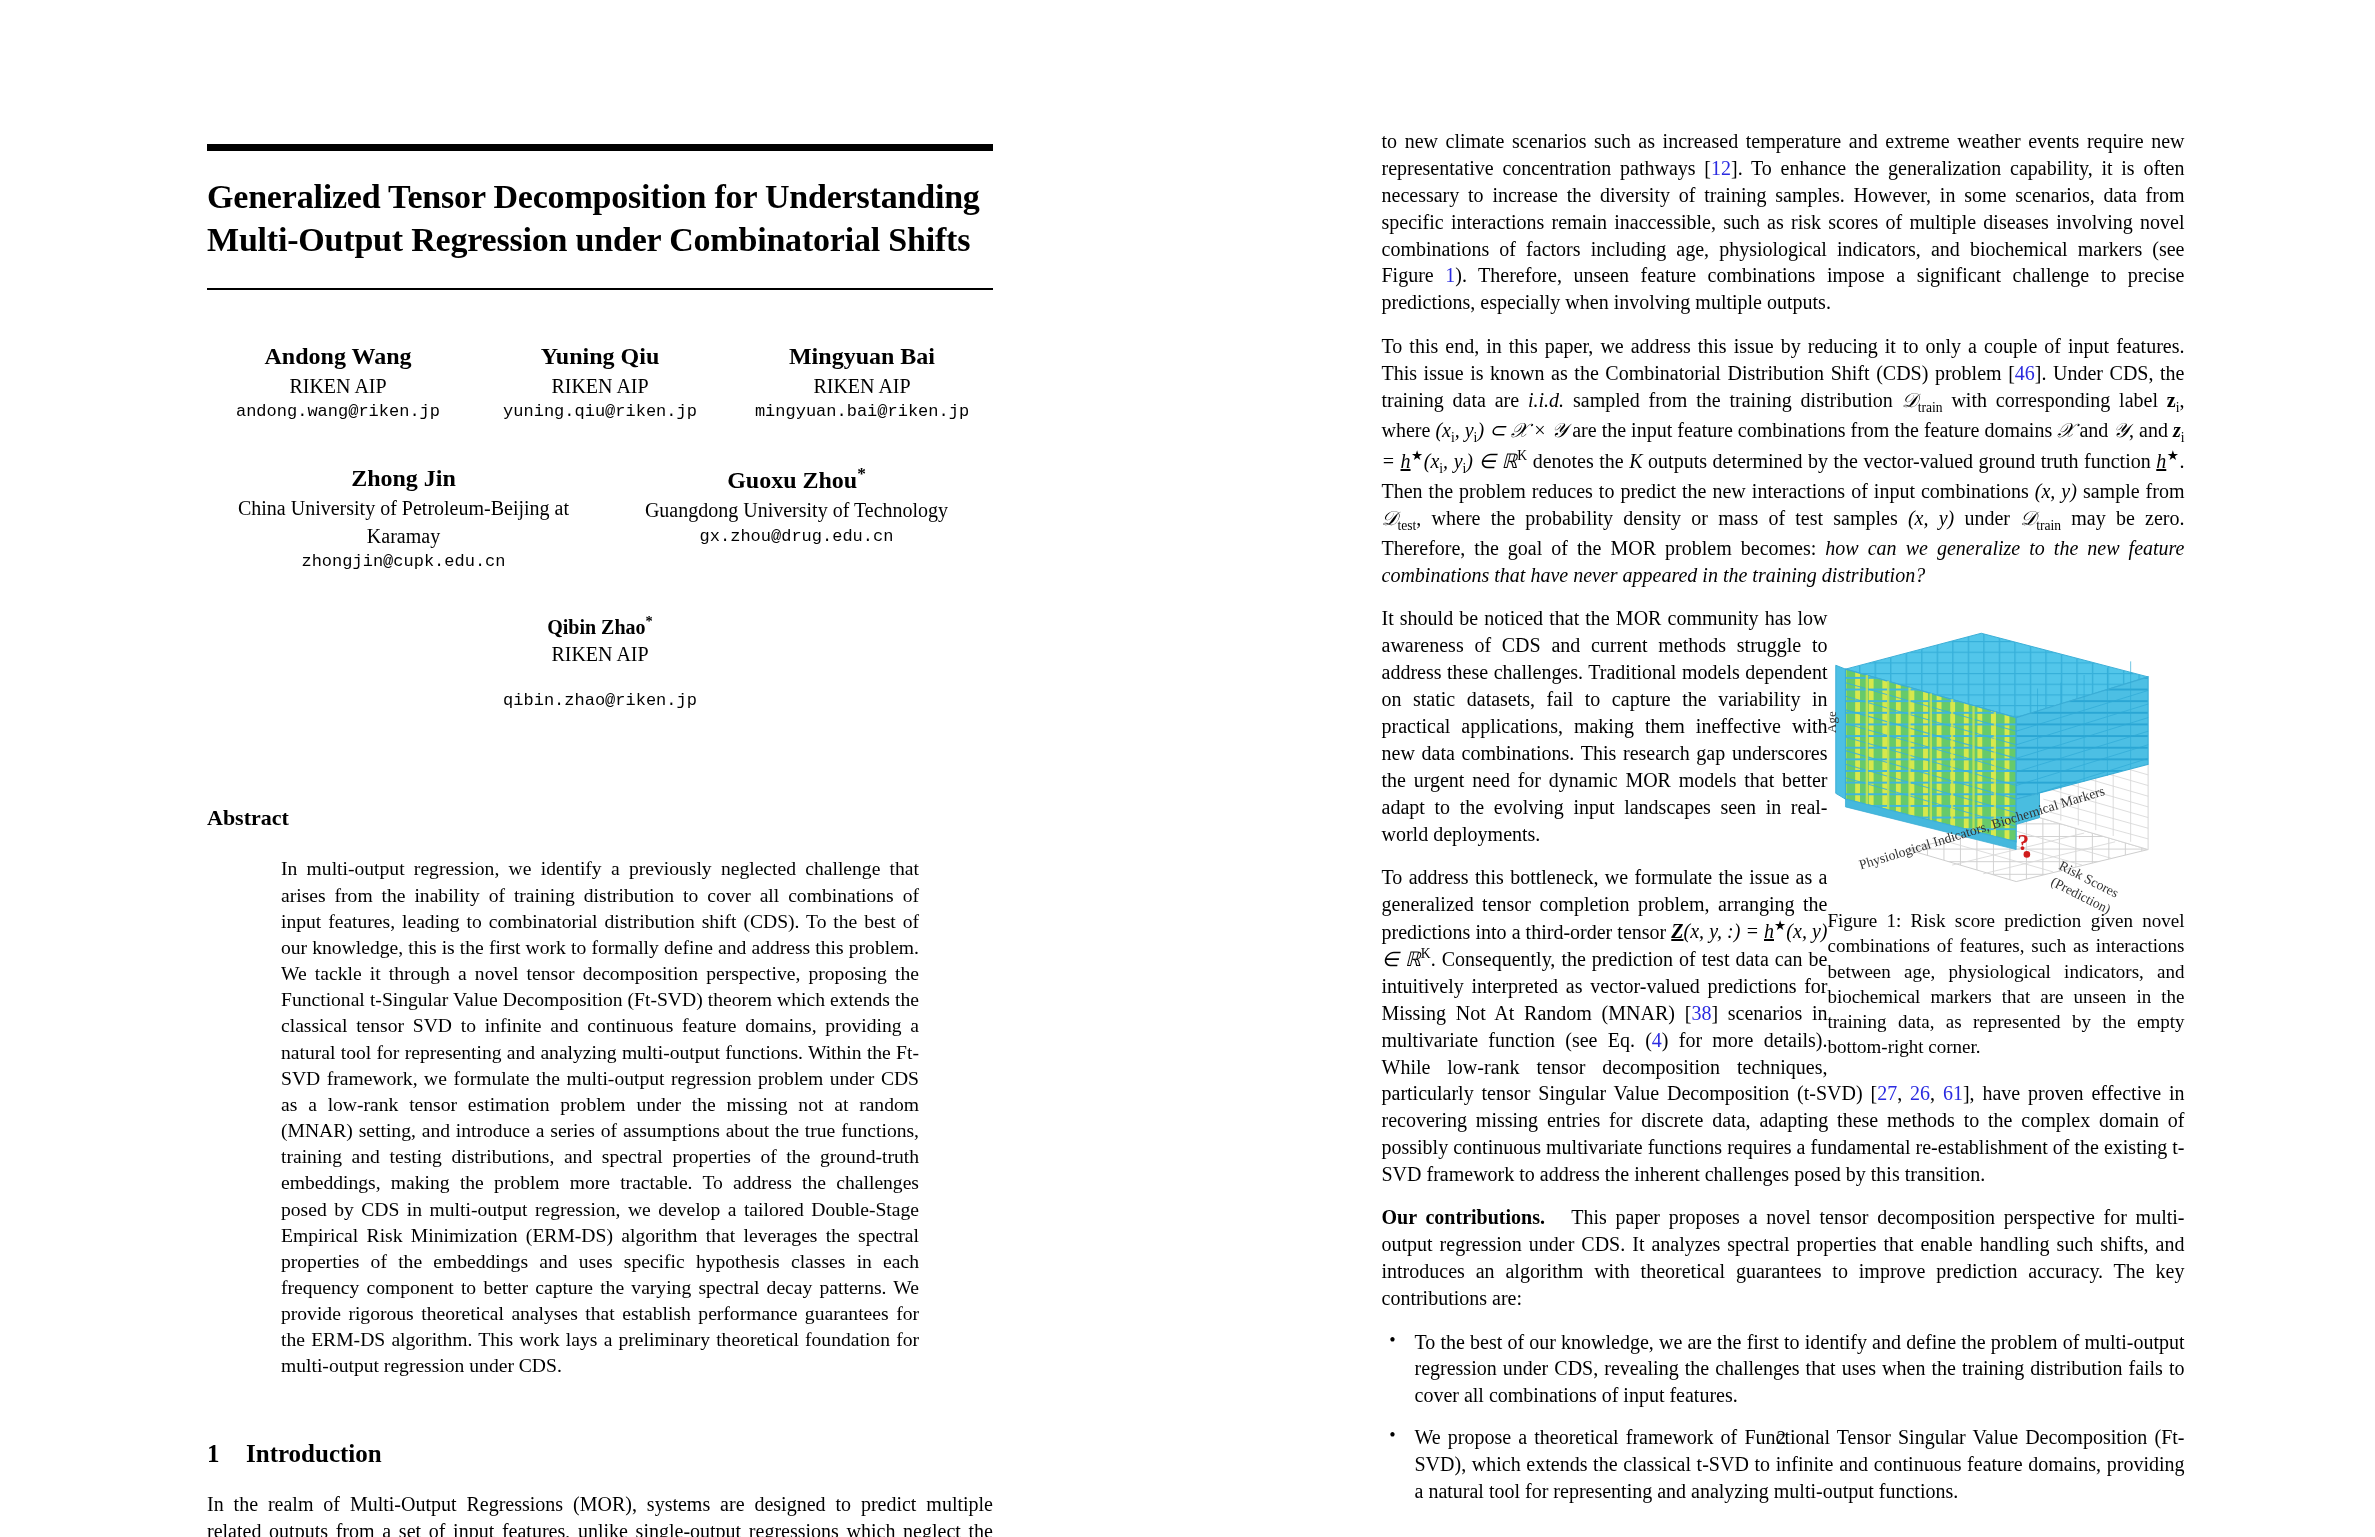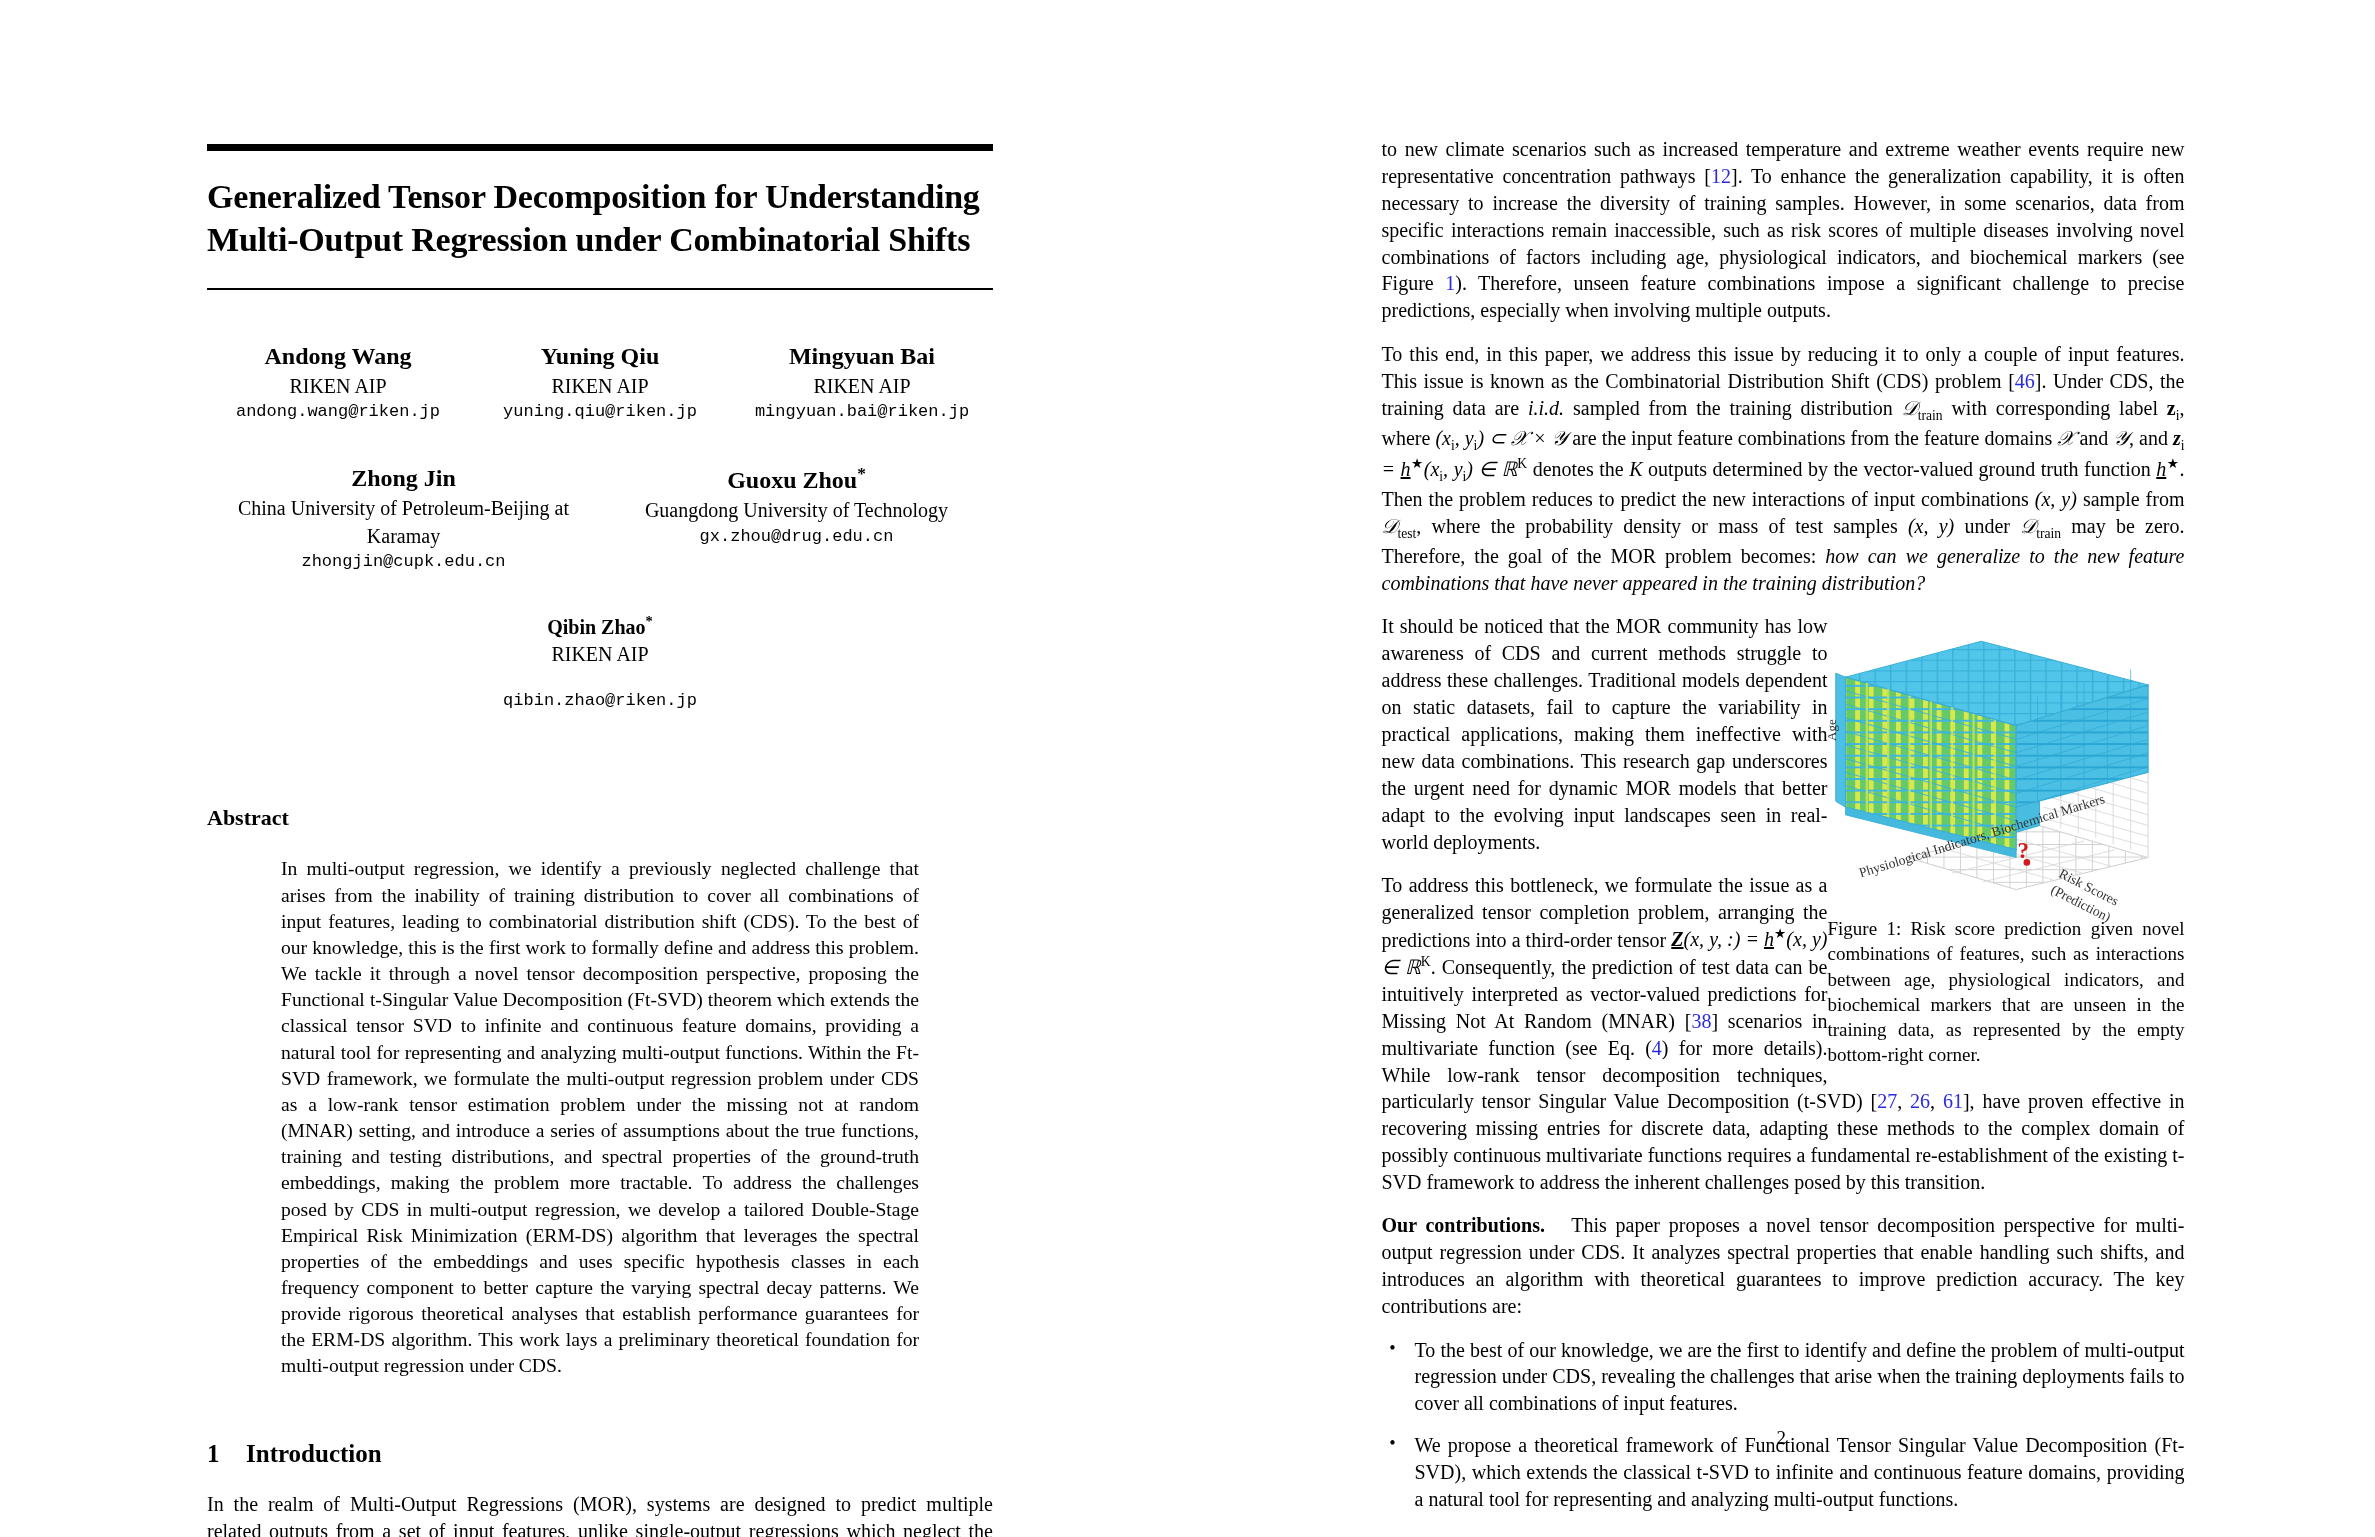--- a/index.html
+++ b/index.html
@@ -117,21 +117,21 @@
   .cite { color: #2a2ae0; }
   
   .col-right {
     width: 1188px;
     height: 1537px;
     position: relative;
   }
   .r-inner {
     position: absolute;
     left: 194px;
-    top: 136px;
+    top: 128px;
     width: 803px;
   }
   .r-para {
     font-size: 20px;
     line-height: 1.345;
     text-align: justify;
     hyphens: auto;
     margin: 0 0 16.5px 0;
   }
   .it { font-style: italic; }
@@ -412,21 +412,21 @@
 
         <p class="r-para">It should be noticed that the MOR community has low awareness of CDS and current methods struggle to address these challenges. Traditional models dependent on static datasets, fail to capture the variability in practical applications, making them ineffective with new data combinations. This research gap underscores the urgent need for dynamic MOR models that better adapt to the evolving input landscapes seen in real-world deployments.</p>
 
         <p class="r-para"><span>To address this bottleneck, we formulate the issue as a generalized tensor completion problem, arranging the predictions into a third-order tensor </span><span class="mathvar"><b><u>Z</u></b>(x, y, :) = <u>h</u><sup class="s">★</sup>(x, y) ∈ ℝ<sup class="s">K</sup></span><span>. Consequently, the prediction of test data can be intuitively interpreted as vector-valued predictions for Missing Not At Random (MNAR) [</span><span class="cite">38</span><span>] scenarios in multivariate function (see Eq. (</span><span class="cite">4</span><span>) for more details). While low-rank tensor decomposition techniques, particularly tensor Singular Value Decomposition (t-SVD) [</span><span class="cite">27</span>, <span class="cite">26</span>, <span class="cite">61</span><span>], have proven effective in recovering missing entries for discrete data, adapting these methods to the complex domain of possibly continuous multivariate functions requires a fundamental re-establishment of the existing t-SVD framework to address the inherent challenges posed by this transition.</span></p>
 
       </div>
 
       <p class="r-para" style="clear:both;margin-top:15.5px;"><span class="contrib-head">Our contributions.</span>&nbsp;&nbsp;&nbsp;<span>This paper proposes a novel tensor decomposition perspective for multi-output regression under CDS. It analyzes spectral properties that enable handling such shifts, and introduces an algorithm with theoretical guarantees to improve prediction accuracy. The key contributions are:</span></p>
 
       <ul class="contrib">
-        <li>To the best of our knowledge, we are the first to identify and define the problem of multi-output regression under CDS, revealing the challenges that arise when the training deployments fails to cover all combinations of input features.</li>
+        <li>To the best of our knowledge, we are the first to identify and define the problem of multi-output regression under CDS, revealing the challenges that uses when the training distribution fails to cover all combinations of input features.</li>
         <li>We propose a theoretical framework of Functional Tensor Singular Value Decomposition (Ft-SVD), which extends the classical t-SVD to infinite and continuous feature domains, providing a natural tool for representing and analyzing multi-output functions.</li>
 
       </ul>
     </div>
 
     <div class="page-num">2</div>
   </div>
 
 </div>
 

